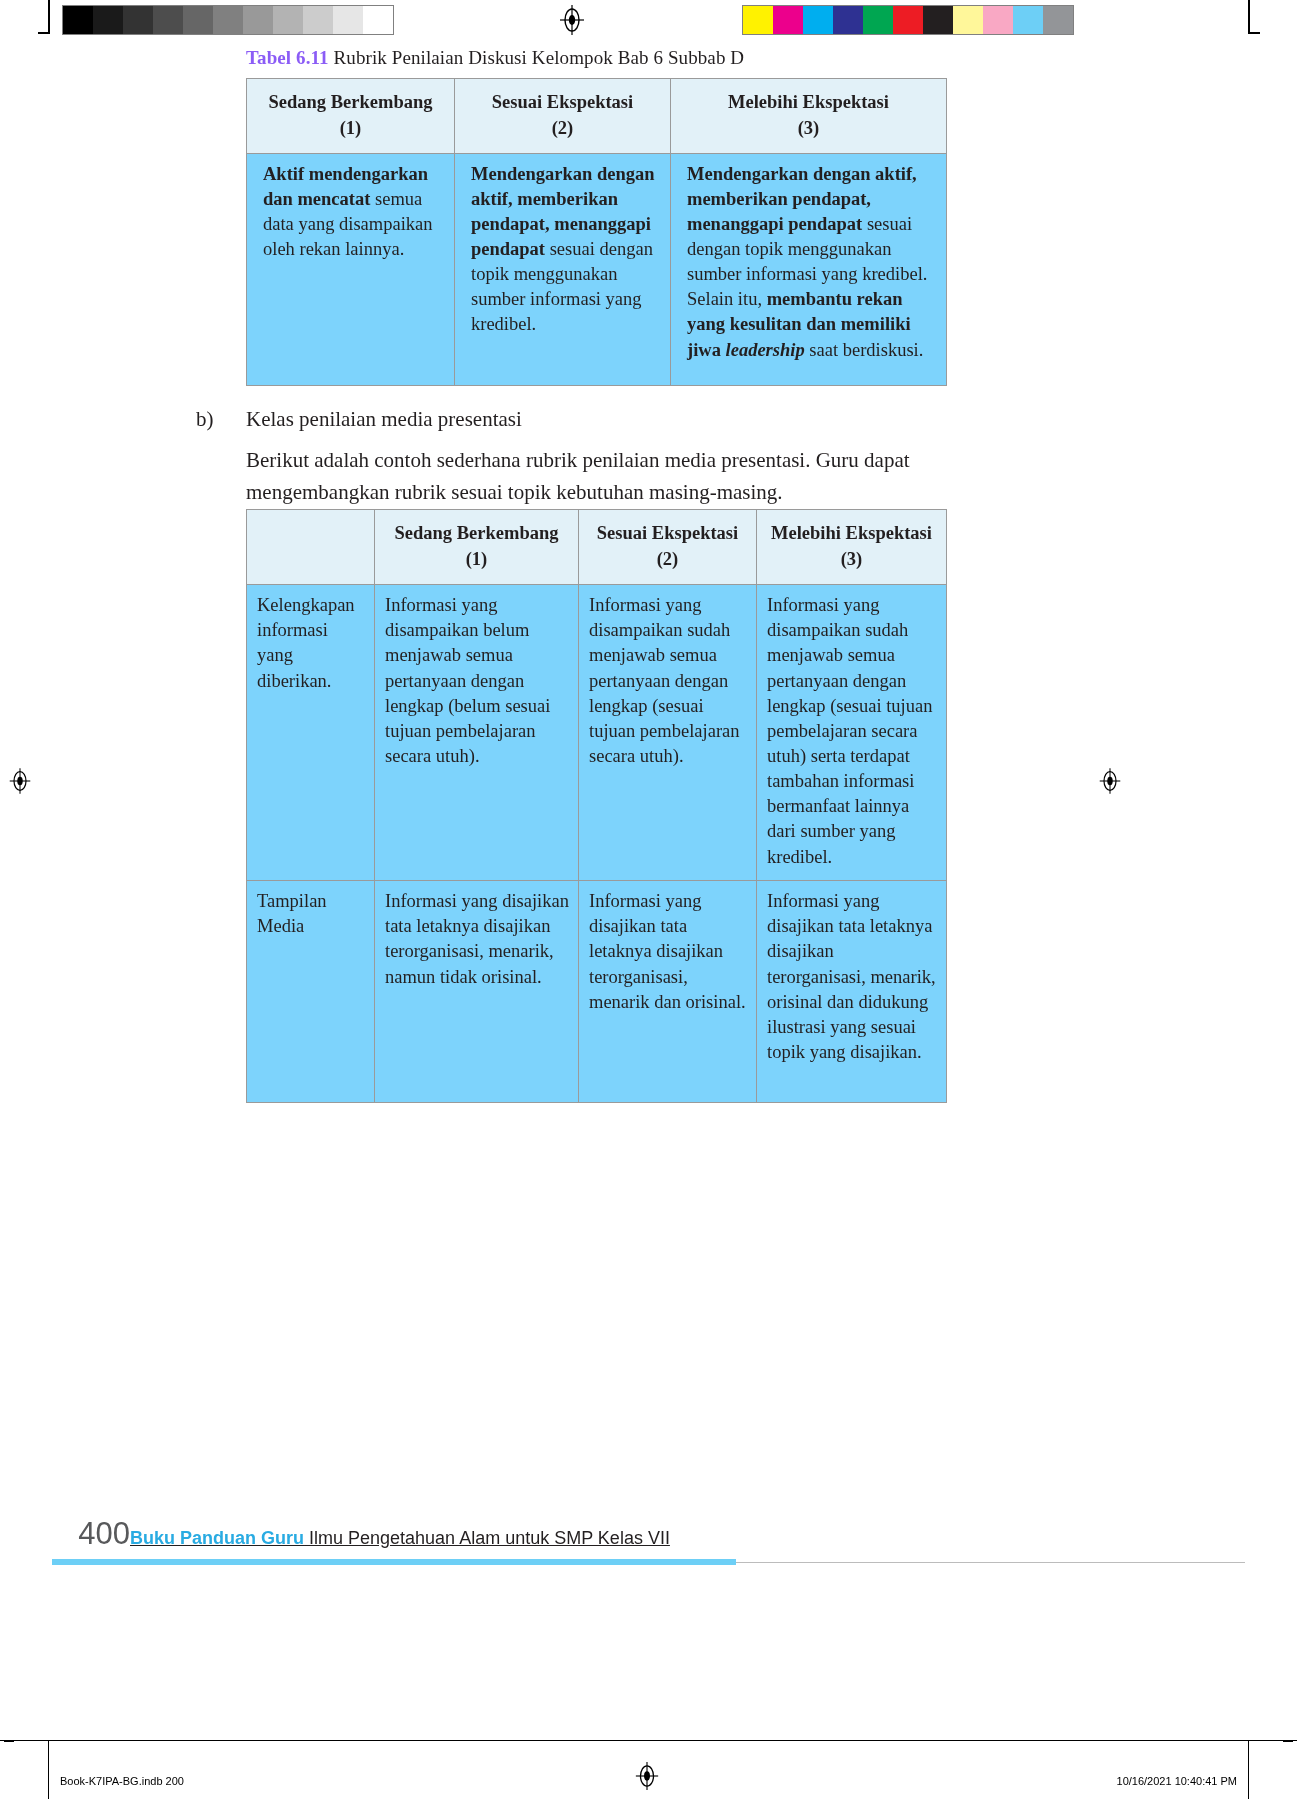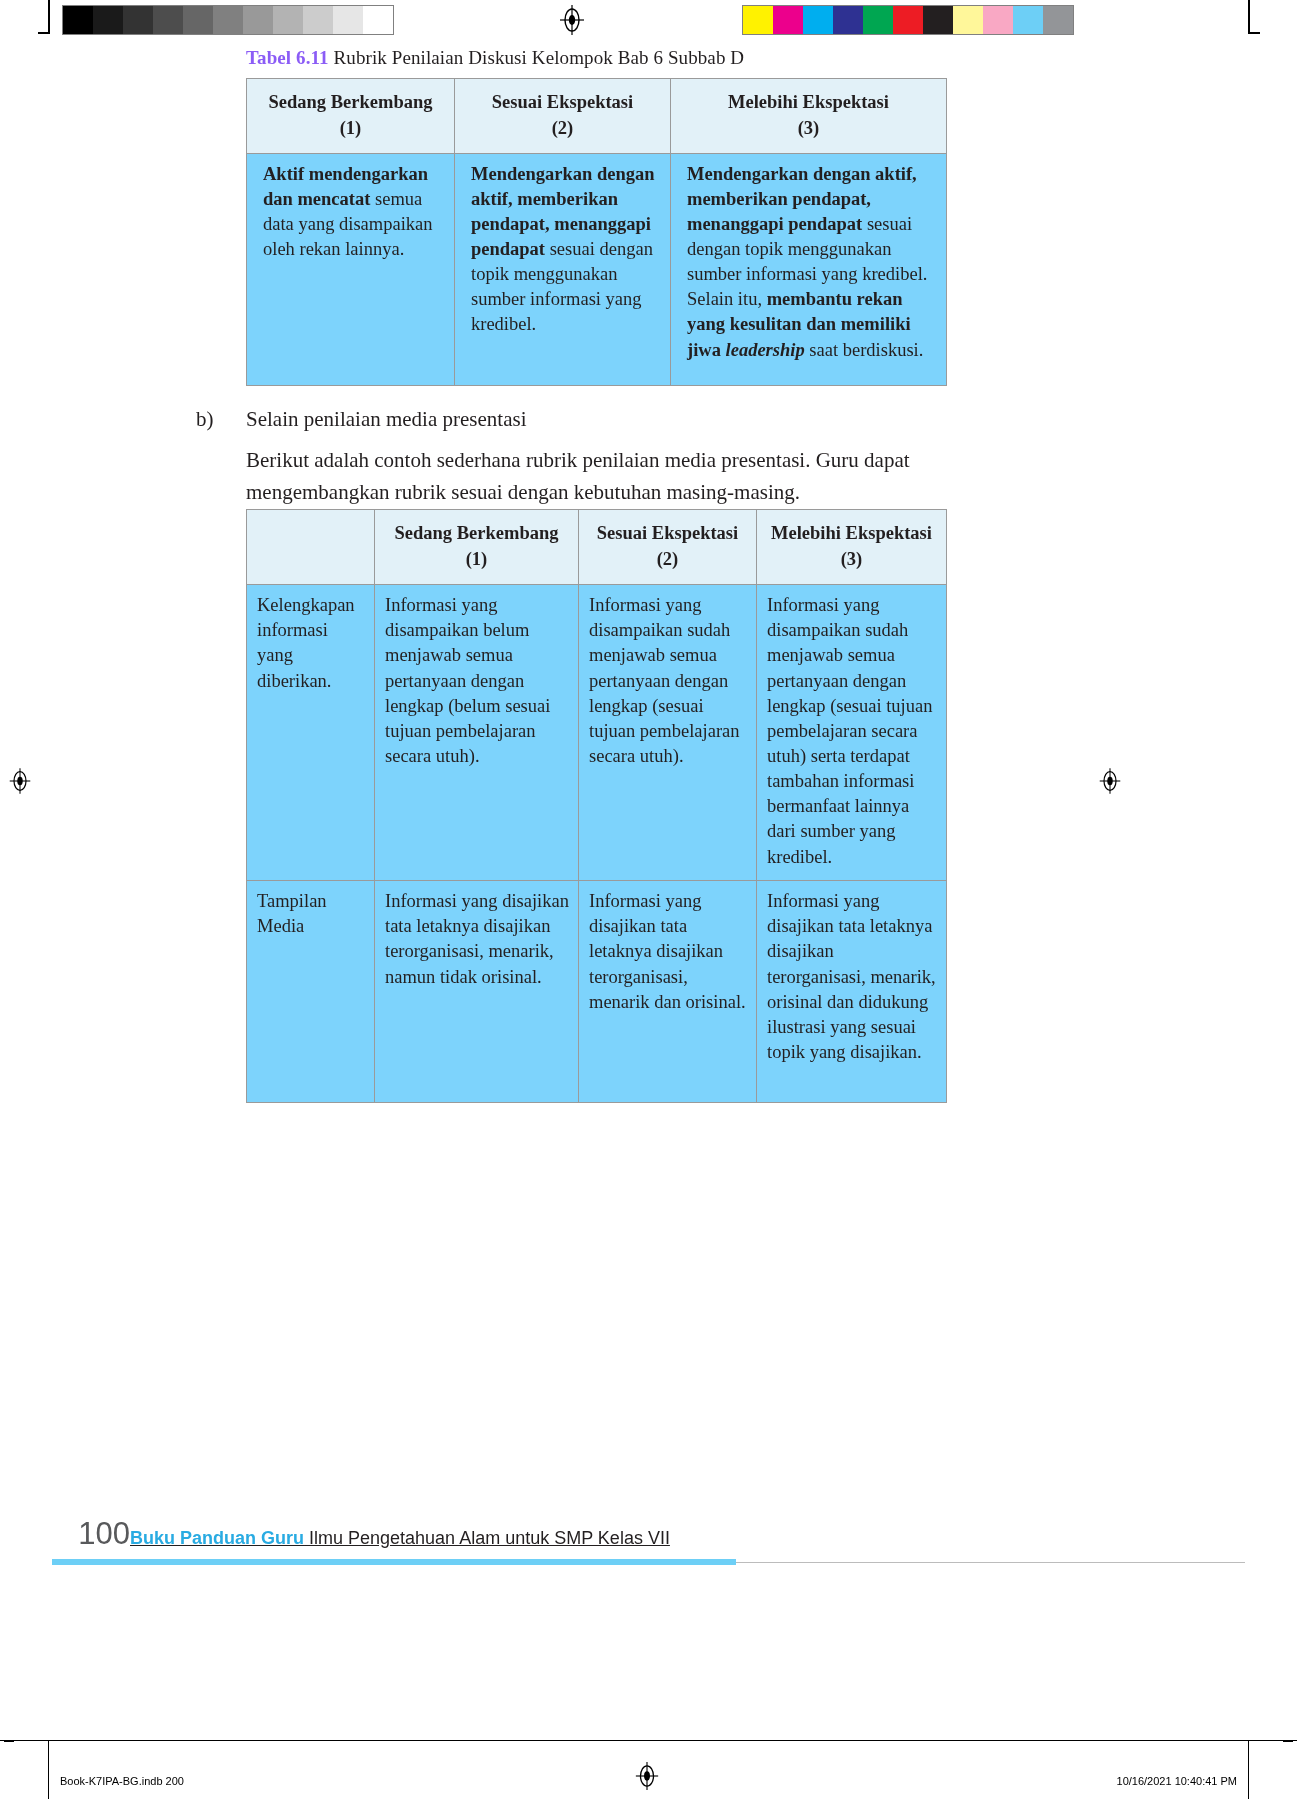--- a/index.html
+++ b/index.html
@@ -363,25 +363,25 @@
           <td><b>Aktif mendengarkan dan mencatat</b><span> semua data yang disampaikan oleh rekan lainnya.</span></td>
           <td><b>Mendengarkan dengan aktif, memberikan pendapat, menanggapi pendapat</b><span> sesuai dengan topik menggunakan sumber informasi yang kredibel.</span></td>
           <td><b>Mendengarkan dengan aktif, memberikan pendapat, menanggapi pendapat</b><span> sesuai dengan topik menggunakan sumber informasi yang kredibel. Selain itu, </span><b>membantu rekan yang kesulitan dan memiliki jiwa </b><b><i>leadership</i></b><span> saat berdiskusi.</span></td>
         </tr>
       </tbody>
     </table>
 
     <div class="list-block">
       <div class="list-row">
         <span class="list-marker">b)</span>
-        <span class="list-body">Selain penilaian media presentasi</span>
+        <span class="list-body">Kelas penilaian media presentasi</span>
       </div>
       <div class="list-row">
         <span class="list-marker"></span>
-        <span class="list-para">Berikut adalah contoh sederhana rubrik penilaian media presentasi. Guru dapat mengembangkan rubrik sesuai dengan kebutuhan masing-masing.</span>
+        <span class="list-para">Berikut adalah contoh sederhana rubrik penilaian media presentasi. Guru dapat mengembangkan rubrik sesuai topik kebutuhan masing-masing.</span>
       </div>
     </div>
 
 
     <table class="rubric" id="table-612">
       <colgroup>
           <col class="c0">
           <col class="c1">
           <col class="c2">
           <col class="c3">
@@ -419,21 +419,21 @@
           <td>Informasi yang disajikan tata letaknya disajikan terorganisasi, menarik, orisinal dan didukung ilustrasi yang sesuai topik yang disajikan.</td>
         </tr>
       </tbody>
     </table>
 
   </div>
 </div>
 
 <div class="footer" style="bottom:150px;">
   <div class="footer-line">
-    <span class="folio">100</span>
+    <span class="folio">400</span>
     <span class="footer-text">
       <span class="brand">Buku Panduan Guru</span><span> Ilmu Pengetahuan Alam untuk SMP Kelas VII</span>
     </span>
   </div>
   <div class="footer-rule"></div>
   <div class="footer-rule-accent"></div>
 </div>
 
 <div class="slug">
   <div class="slug-left-tick"></div>

